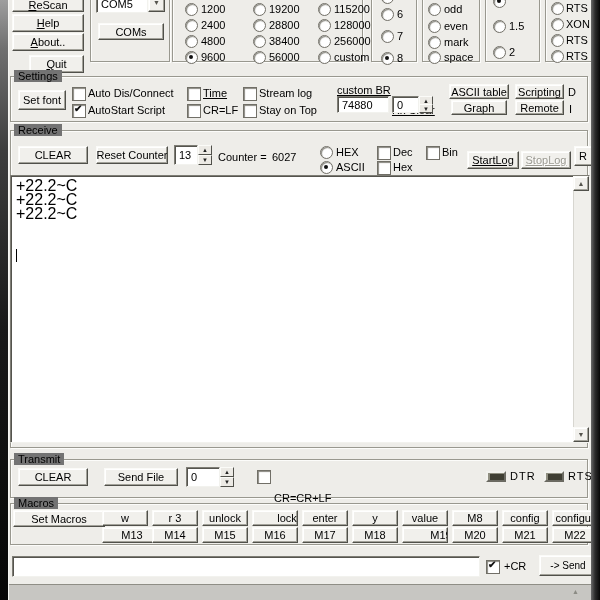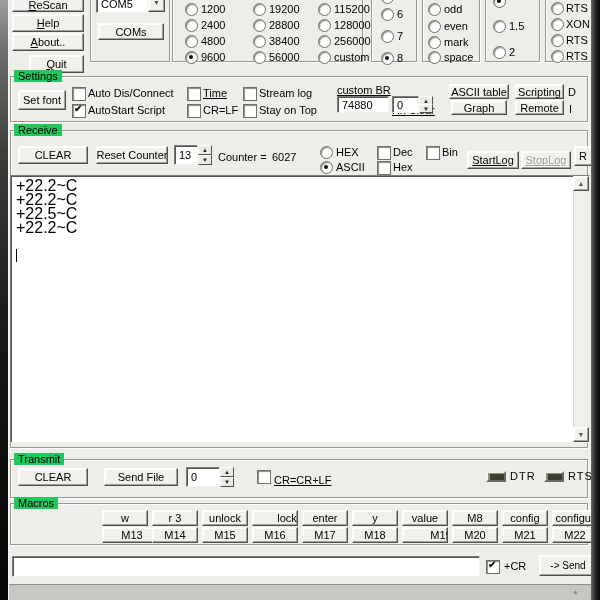--- a/index.html
+++ b/index.html
@@ -10,21 +10,21 @@
        border:1px solid;border-color:#fbfbf8 #50504a #50504a #fbfbf8;
        box-shadow:inset -1px -1px 0 #a3a29a, inset 1px 1px 0 #ffffff;
        display:flex;align-items:center;justify-content:center;
        font-size:11px;white-space:nowrap;overflow:hidden;}
   .btn-block{display:block;text-align:center;}
   .ulf::first-letter{text-decoration:underline;}
   .ul{text-decoration:underline;}
   .disabled{color:#9b9a92;text-shadow:1px 1px 0 #fff;}
   .groupbox{position:absolute;box-sizing:border-box;border:1px solid #99988f;
             box-shadow:inset 1px 1px 0 #fcfcfa, 1px 1px 0 #fcfcfa;}
-  .grouplabel{position:absolute;background:#22c55e;padding:0 4px;z-index:2;white-space:nowrap;}
+  .grouplabel{position:absolute;background:#737373;padding:0 4px;z-index:2;white-space:nowrap;}
   .sunk{position:absolute;box-sizing:border-box;background:#fff;border:1px solid;
         border-color:#7e7d75 #f2f2ee #f2f2ee #7e7d75;box-shadow:inset 1px 1px 0 #55544e;}
   .radio{position:absolute;width:11px;height:11px;border-radius:50%;background:#fff;
          border:1px solid #716f67;box-shadow:inset 1px 1px 1px #8a8981;}
   .radio.sel::after{content:"";position:absolute;left:3px;top:3px;width:4px;height:4px;
          border-radius:50%;background:#111;}
   .cb{position:absolute;width:12px;height:12px;background:#fff;border:1px solid #716f67;
       box-shadow:inset 1px 1px 1px #8a8981;}
   .cb.checked::after{content:"✔";position:absolute;left:1px;top:-2px;font-size:10px;font-weight:bold;color:#111;}
   .spinfield{position:absolute;box-sizing:border-box;background:#fff;border:1px solid;
@@ -179,49 +179,49 @@
   <span class="cb" style="left:426px;top:146px;"></span>
   <span class="lbl" style="left:442px;top:146px;">Bin</span>
   <div class="btn ul" style="left:467px;top:151px;width:52px;height:18px;">StartLog</div>
   <div class="btn ul disabled" style="left:521px;top:151px;width:50px;height:18px;">StopLog</div>
   <div class="btn" style="left:574px;top:146px;width:25px;height:20px;justify-content:flex-start;padding-left:4px;">R</div>
 
   <div class="sunk" style="left:10px;top:175px;width:580px;height:268px;">
     <div style="position:absolute;left:5px;top:3px;right:20px;">
       <div class="rxline">+22.2~C</div>
       <div class="rxline">+22.2~C</div>
-      <div class="rxline">+22.5~C</div>
       <div class="rxline">+22.2~C</div>
     </div>
     <div class="caret" style="left:5px;top:73px;"></div>
   </div>
   <div class="scrolltrack" style="left:573px;top:176px;width:16px;height:266px;"></div>
   <div class="btn" style="left:573px;top:176px;width:16px;height:15px;">
     <span class="scrollarrow">▲</span>
   </div>
   <div class="btn" style="left:573px;top:427px;width:16px;height:15px;">
     <span class="scrollarrow">▼</span>
   </div>
 
   <div class="groupbox" style="left:10px;top:459px;width:578px;height:39px;"></div>
   <span class="grouplabel" style="left:14px;top:453px;">Transmit</span>
   <div class="btn" style="left:18px;top:468px;width:70px;height:18px;">CLEAR</div>
   <div class="btn" style="left:104px;top:468px;width:74px;height:18px;">Send File</div>
   <div class="spinfield" style="left:186px;top:467px;width:34px;height:20px;padding-top:3px;">0</div>
   <div class="spinbtn" style="left:220px;top:467px;width:14px;height:10px;">▲</div>
   <div class="spinbtn" style="left:220px;top:477px;width:14px;height:10px;">▼</div>
   <span class="cb" style="left:257px;top:470px;"></span>
-  <span class="lbl" style="left:274px;top:474px;text-decoration:underline;">CR=CR+LF</span>
+  <span class="lbl" style="left:274px;top:492px;">CR=CR+LF</span>
   <div class="led" style="left:486px;top:471px;"></div>
   <span class="lbl" style="left:510px;top:470px;letter-spacing:1px;">DTR</span>
   <div class="led" style="left:544px;top:471px;"></div>
   <span class="lbl" style="left:568px;top:470px;letter-spacing:1px;">RTS</span>
 
   <div class="groupbox" style="left:10px;top:503px;width:578px;height:42px;"></div>
   <span class="grouplabel" style="left:14px;top:497px;">Macros</span>
+  <div class="btn" style="left:13px;top:510px;width:92px;height:17px;">Set Macros</div>
 
   <div class="btn" style="left:102px;top:510px;width:46px;height:16px;">w</div>
   <div class="btn" style="left:152px;top:510px;width:46px;height:16px;">r 3</div>
   <div class="btn" style="left:202px;top:510px;width:46px;height:16px;">unlock</div>
   <div class="btn" style="left:252px;top:510px;width:46px;height:16px;padding-left:24px;">lock</div>
   <div class="btn" style="left:302px;top:510px;width:46px;height:16px;">enter</div>
   <div class="btn" style="left:352px;top:510px;width:46px;height:16px;">y</div>
   <div class="btn" style="left:402px;top:510px;width:46px;height:16px;">value</div>
   <div class="btn" style="left:452px;top:510px;width:46px;height:16px;">M8</div>
   <div class="btn" style="left:502px;top:510px;width:46px;height:16px;">config</div>

